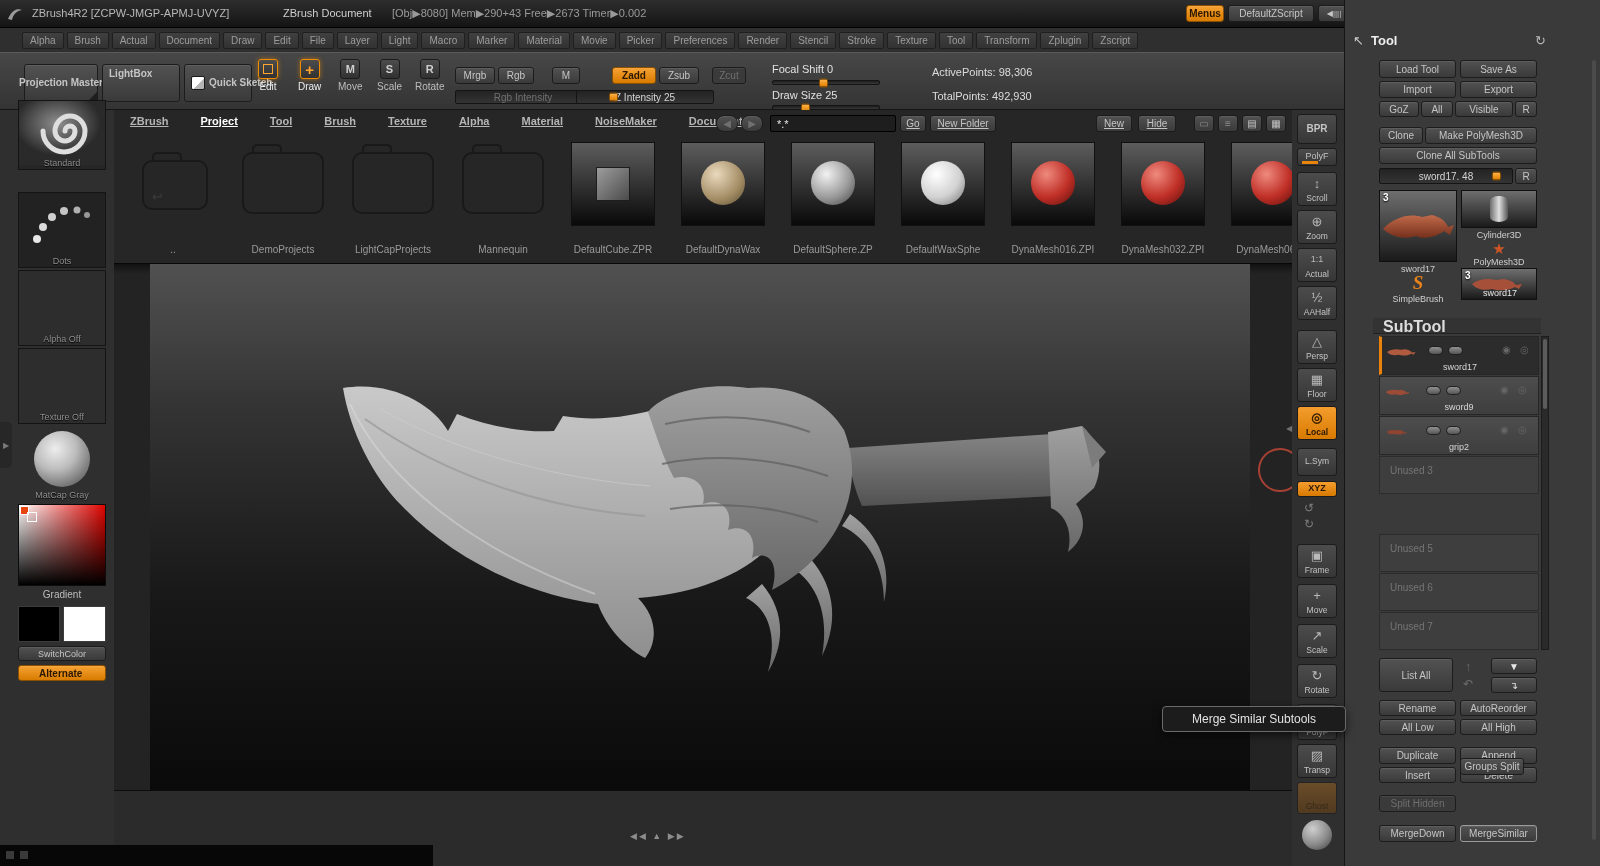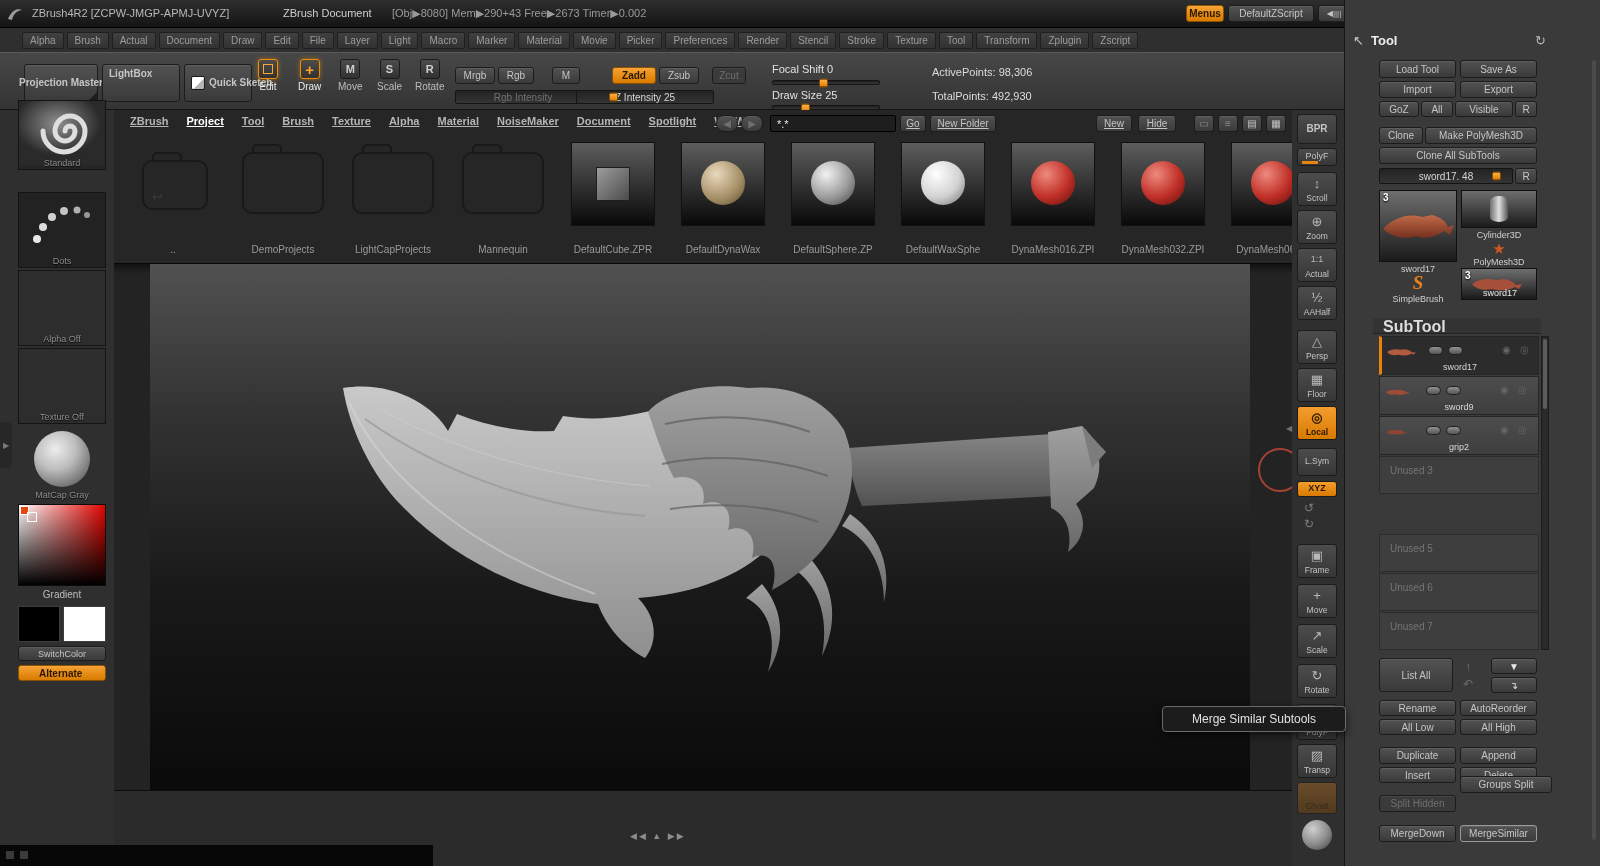--- a/index.html
+++ b/index.html
@@ -173,21 +173,21 @@
       </div>
     <div class="abs" style="left:772px;top:36px;font-size:11px;color:#e0e0e0">Draw Size 25</div>
     <div class="sl-line" style="left:772px;top:52px;width:108px">
         <span class="nub" style="left:28px"></span>
       </div>
     <div class="abs" style="left:932px;top:13px;font-size:11px;color:#dcdcdc">ActivePoints: 98,306</div>
     <div class="abs" style="left:932px;top:37px;font-size:11px;color:#dcdcdc">TotalPoints: 492,930</div>
   </div>
 
   <div class="lightbox">
-    <div class="abs" style="left:16px;top:5px;display:flex;gap:18px;">
+    <div class="abs" style="left:16px;top:5px;display:flex;gap:32px;">
       <span class="lb-tab">ZBrush</span>
       <span class="lb-tab active">Project</span>
       <span class="lb-tab">Tool</span>
       <span class="lb-tab">Brush</span>
       <span class="lb-tab">Texture</span>
       <span class="lb-tab">Alpha</span>
       <span class="lb-tab">Material</span>
       <span class="lb-tab">NoiseMaker</span>
       <span class="lb-tab">Document</span>
       <span class="lb-tab">Spotlight</span>
@@ -532,21 +532,21 @@
       </div>
     <div class="btn abs" style="left:34px;top:700px;width:77px;height:16px">Rename</div>
     <div class="btn abs" style="left:115px;top:700px;width:77px;height:16px;overflow:hidden">AutoReorder</div>
     <div class="btn abs" style="left:34px;top:719px;width:77px;height:16px">All Low</div>
     <div class="btn abs" style="left:115px;top:719px;width:77px;height:16px">All High</div>
     <div class="btn abs" style="left:34px;top:747px;width:77px;height:17px">Duplicate</div>
     <div class="btn abs" style="left:115px;top:747px;width:77px;height:17px">Append</div>
     <div class="btn abs" style="left:34px;top:767px;width:77px;height:16px">Insert</div>
     <div class="btn abs" style="left:115px;top:767px;width:77px;height:16px">Delete</div>
     <div class="btn dim abs" style="left:34px;top:795px;width:77px;height:17px;background:#3a3a3a">Split Hidden</div>
-    <div class="btn abs" style="left:115px;top:776px;width:92px;height:17px">Groups Split</div>
+    <div class="btn abs" style="left:115px;top:758px;width:64px;height:17px">Groups Split</div>
     <div class="btn abs" style="left:34px;top:825px;width:77px;height:17px">MergeDown</div>
     <div class="btn abs" style="left:115px;top:825px;width:77px;height:17px;border-color:#9a9a9a">MergeSimilar</div>
 
     <div class="scrollthin" style="left:247px;top:60px;width:4px;height:780px;opacity:.5"></div>
   </div>
 
   <div class="tooltip">Merge Similar Subtools</div>
 
   <div class="abs" style="left:0;top:845px;width:433px;height:21px;background:#070707;z-index:40">
     <span class="abs" style="left:6px;top:6px;width:8px;height:8px;background:#3a3a3a"></span>

